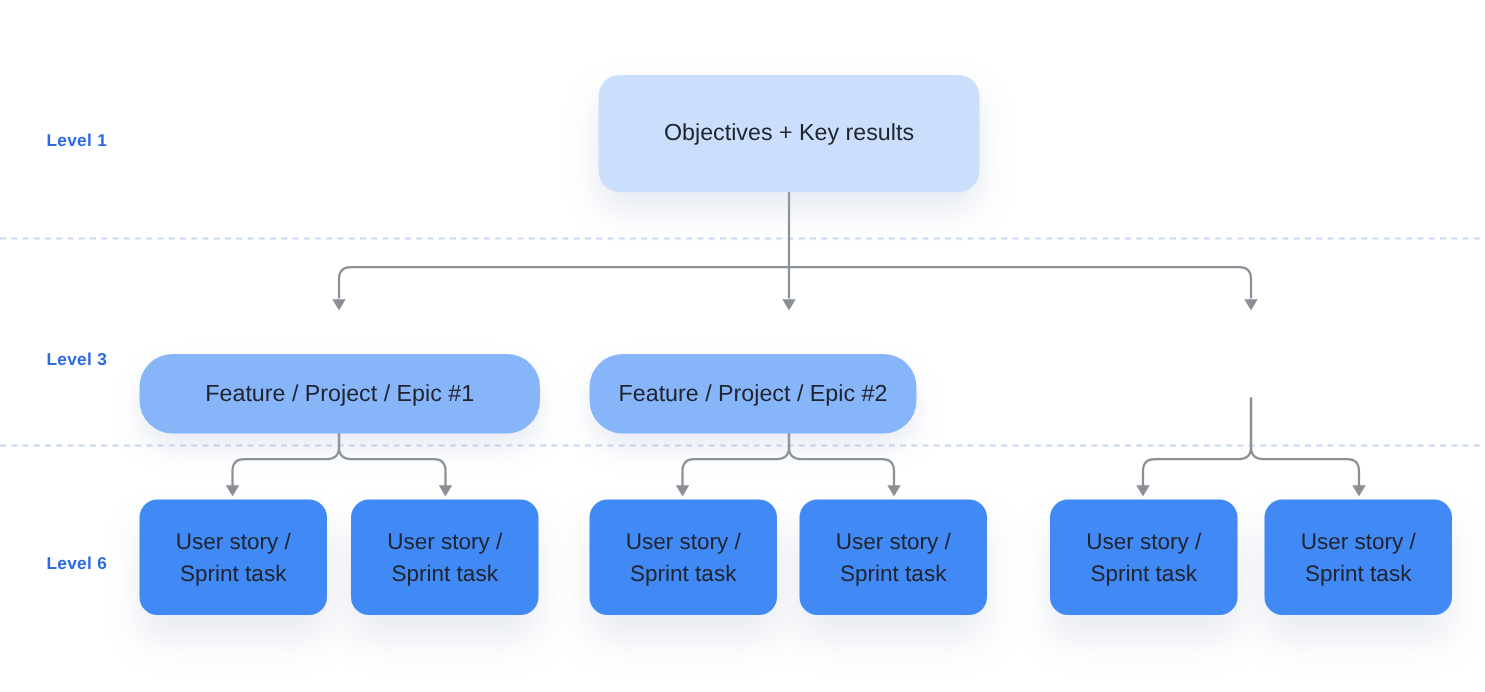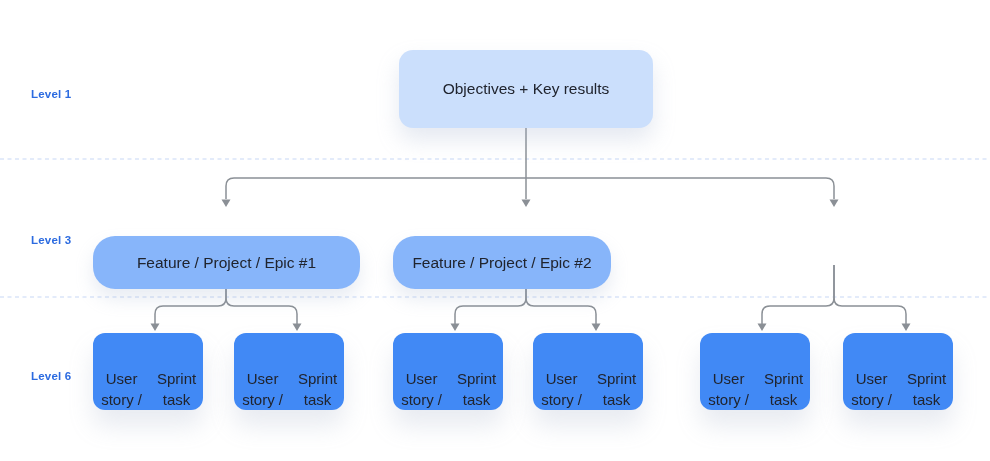--- a/index.html
+++ b/index.html
@@ -44,27 +44,26 @@
     border-radius:22px;
     background:var(--level2-fill,#87b5fa);
     font-size:15.5px; white-space:nowrap;
     box-shadow:0 10px 18px rgba(160,175,205,0.24);
     margin-top:24px;
   }
   .epic-1 { left:93px;  width:267px; }
   .epic-2 { left:393px; width:218px; }
   .epic-3 { left:702px; width:264px; }
   .story {
-    top:333px; width:110px; height:77px;
+    top:333px; width:125px; height:77px;
     border-radius:12px;
     background:var(--level3-fill,#4189f5);
     font-size:15px; line-height:21px;
-    flex-direction:row;
+    flex-direction:column;
     box-shadow:0 16px 24px rgba(150,165,190,0.22);
-    align-items:flex-end;
   }
   .story-1 { left:93px; }
   .story-2 { left:234px; }
   .story-3 { left:393px; }
   .story-4 { left:533px; }
   .story-5 { left:700px; }
   .story-6 { left:843px; }
 </style>
 </head>
 <body>

